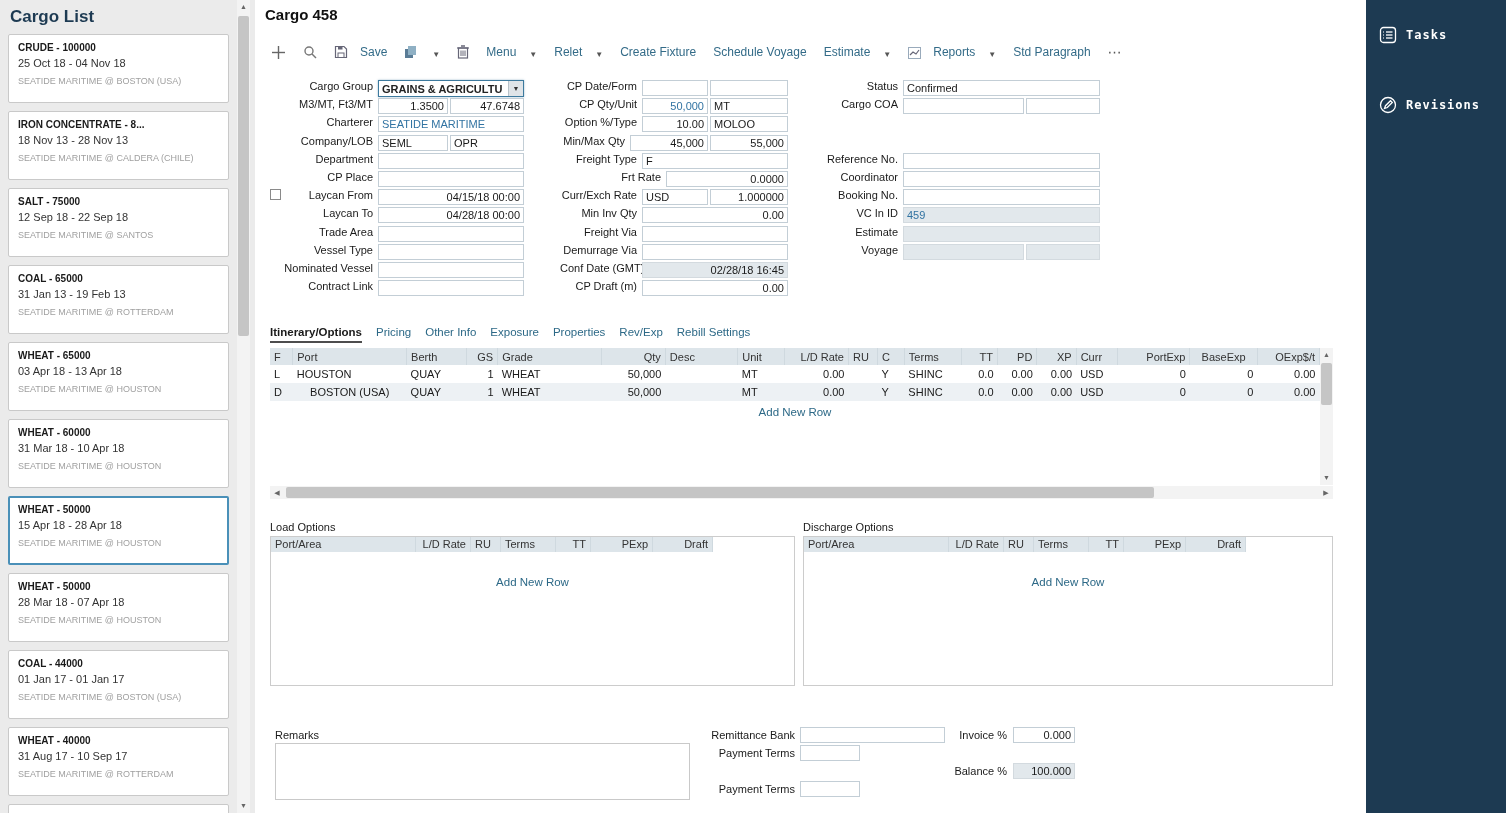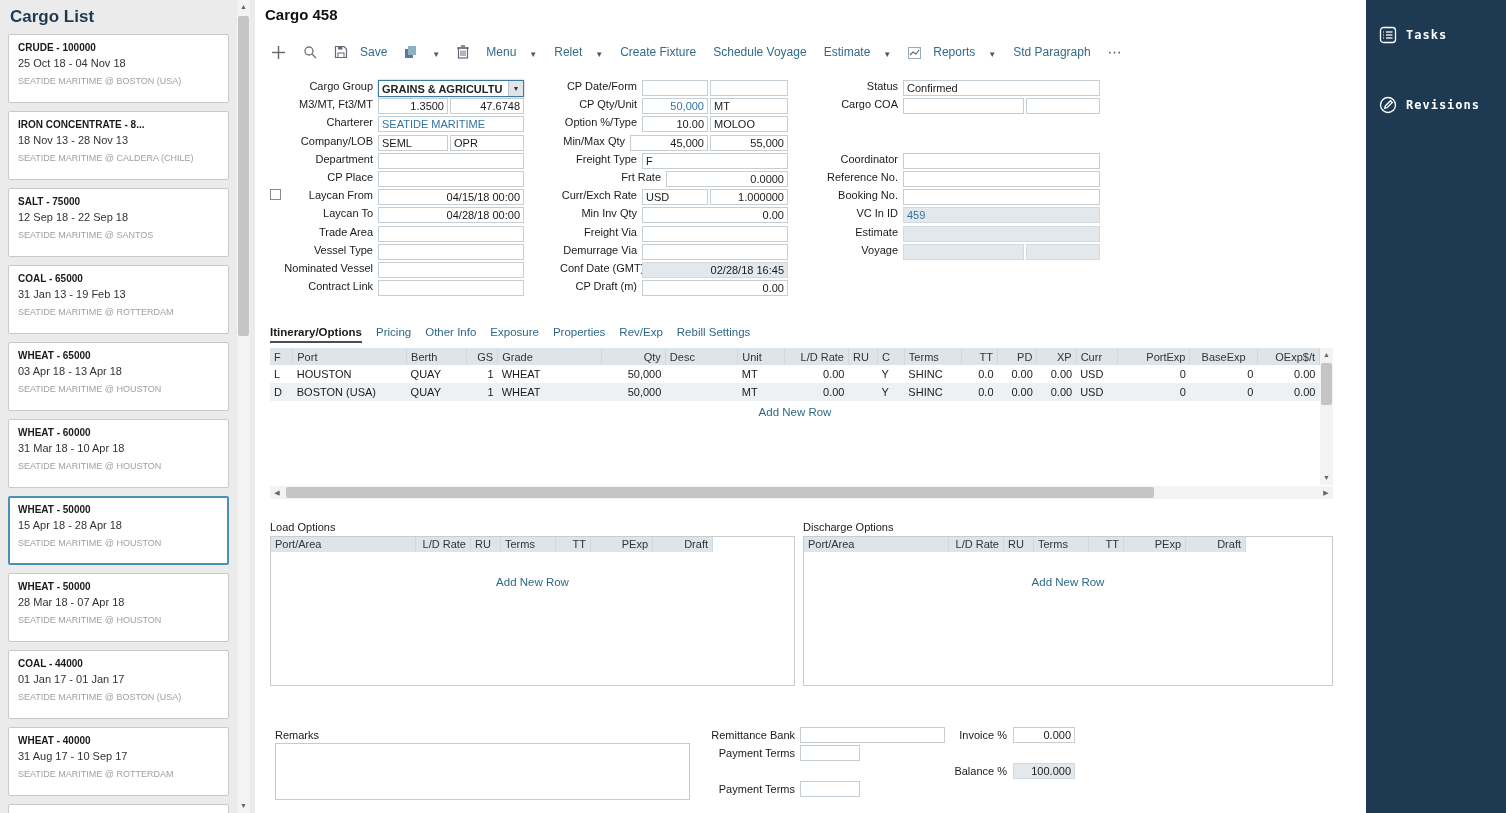--- a/index.html
+++ b/index.html
@@ -411,27 +411,27 @@
         </div>
         <div class="frow">
           <span class="flabel">Cargo COA</span>
           <span class="ffields">
             <span class="finput" style="width: 121px;"></span>
             <span class="finput" style="width: 74px;"></span>
           </span>
         </div>
         <div class="frow" style="height: 36.4px;"></div>
         <div class="frow">
+          <span class="flabel">Reference No.</span>
+          <span class="ffields">
+            <span class="finput" style="width: 197px;"></span>
+          </span>
+        </div>
+        <div class="frow">
           <span class="flabel">Coordinator</span>
-          <span class="ffields">
-            <span class="finput" style="width: 197px;"></span>
-          </span>
-        </div>
-        <div class="frow">
-          <span class="flabel">Reference No.</span>
           <span class="ffields">
             <span class="finput" style="width: 197px;"></span>
           </span>
         </div>
         <div class="frow">
           <span class="flabel">Booking No.</span>
           <span class="ffields">
             <span class="finput" style="width: 197px;"></span>
           </span>
         </div>
@@ -530,21 +530,21 @@
                 <td style="text-align: right;">0.0</td>
                 <td style="text-align: right;">0.00</td>
                 <td style="text-align: right;">0.00</td>
                 <td style="text-align: left;">USD</td>
                 <td style="text-align: right;">0</td>
                 <td style="text-align: right;">0</td>
                 <td style="text-align: right;">0.00</td>
               </tr>
               <tr>
                 <td style="text-align: left;">D</td>
-                <td style="text-align: left;">BOSTON (USA)</td>
+                <td style="text-align: center;">BOSTON (USA)</td>
                 <td style="text-align: left;">QUAY</td>
                 <td style="text-align: right;">1</td>
                 <td style="text-align: left;">WHEAT</td>
                 <td style="text-align: right;">50,000</td>
                 <td style="text-align: left;"></td>
                 <td style="text-align: left;">MT</td>
                 <td style="text-align: right;">0.00</td>
                 <td style="text-align: left;"></td>
                 <td style="text-align: left;">Y</td>
                 <td style="text-align: left;">SHINC</td>

